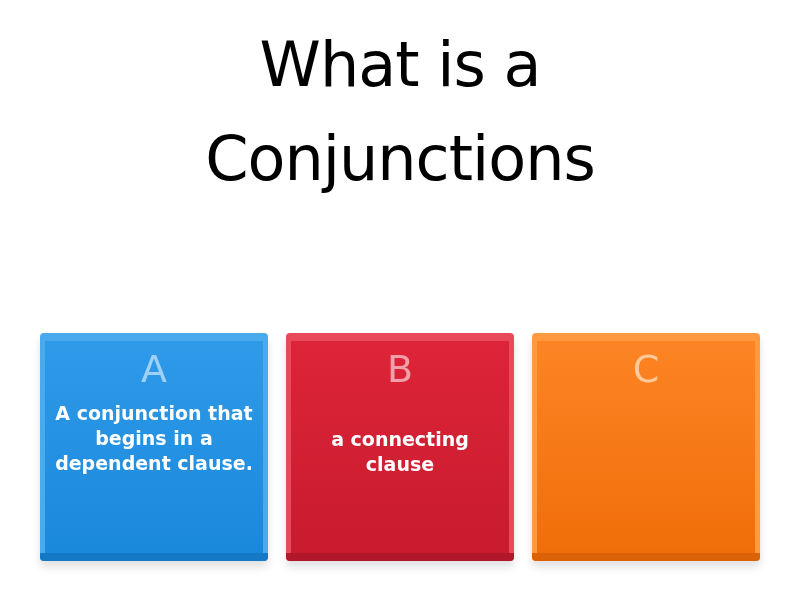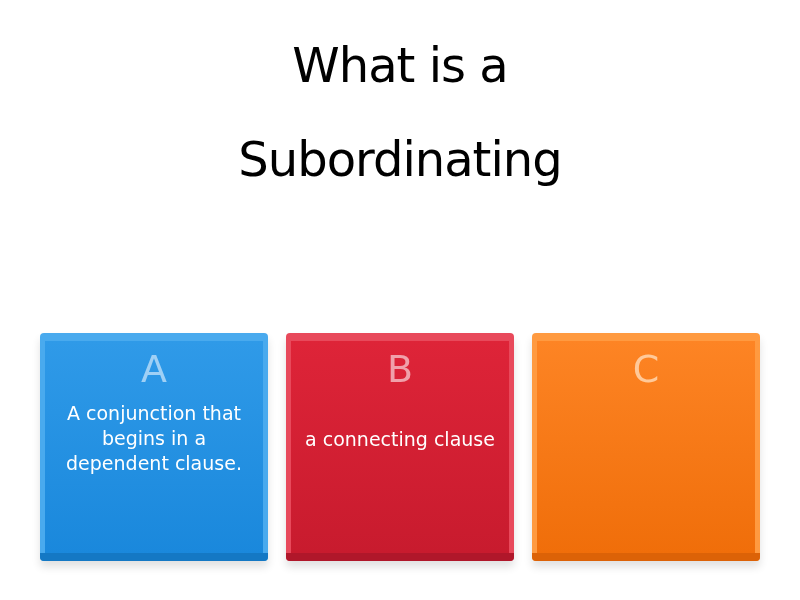--- a/index.html
+++ b/index.html
@@ -4,41 +4,41 @@
   <style>
     html, body { margin:0; padding:0; }
     body {
       width:800px; height:600px; background:#ffffff; overflow:hidden;
       position:relative; font-family:"DejaVu Sans", sans-serif;
     }
     .question {
       position:absolute; left:0; top:18px; width:800px;
       text-align:center; color:#000;
       font-family:"DejaVu Sans", sans-serif;
-      font-size:48px; line-height:94px; font-weight:normal;
+      font-size:62px; line-height:94px; font-weight:normal;
       letter-spacing:-1px;
     }
     .answers { position:absolute; left:0; top:333px; width:800px; height:228px; }
     .card {
       position:absolute; top:0; width:228px; height:228px;
       border-radius:4px; box-sizing:border-box;
       box-shadow: 0 6px 8px rgba(0,0,0,0.12);
       cursor:pointer; overflow:hidden;
     }
     .card .inner {
       position:absolute; left:5px; right:5px; top:8px; bottom:8px;
     }
     .card .letter {
       position:absolute; left:0; right:0; top:6px;
       text-align:center; font-size:38px; line-height:44px;
       font-family:"DejaVu Sans", sans-serif; font-weight:normal;
     }
     .card .text {
       position:absolute; left:8px; right:8px; top:60px;
-      text-align:center; color:#ffffff; font-weight:normal;
+      text-align:center; color:#ffffff; font-weight:bold;
       font-size:19px; line-height:25px;
       font-family:"DejaVu Sans", sans-serif;
     }
     .card.a { left:40px; background:#49aaee; }
     .card.a .inner { background:linear-gradient(#2f9ae8, #1a88dc); }
     .card.a .letter { color:#9fd0f5; }
     .card.a .bottom { background:#1478c4; }
 
     .card.b { left:286px; background:#e8495b; }
     .card.b .inner { background:linear-gradient(#de2438, #c81b2e); }
@@ -51,21 +51,21 @@
     .card.c .bottom { background:#dc6207; }
 
     .card .bottom { position:absolute; left:0; right:0; bottom:0; height:8px; }
     .card.b .text, .card.c .text { top:86px; }
   </style>
 </head>
 <body>
 
 <div class="question">
   <div>What is a</div>
-  <div>Subordinating</div>
+  <div>Conjunctions</div>
 </div>
 
 <div class="answers">
   <div class="card a">
     <div class="inner">
       <div class="letter">A</div>
       <div class="text">A conjunction that begins in a dependent clause.</div>
     </div>
     <div class="bottom"></div>
   </div>

